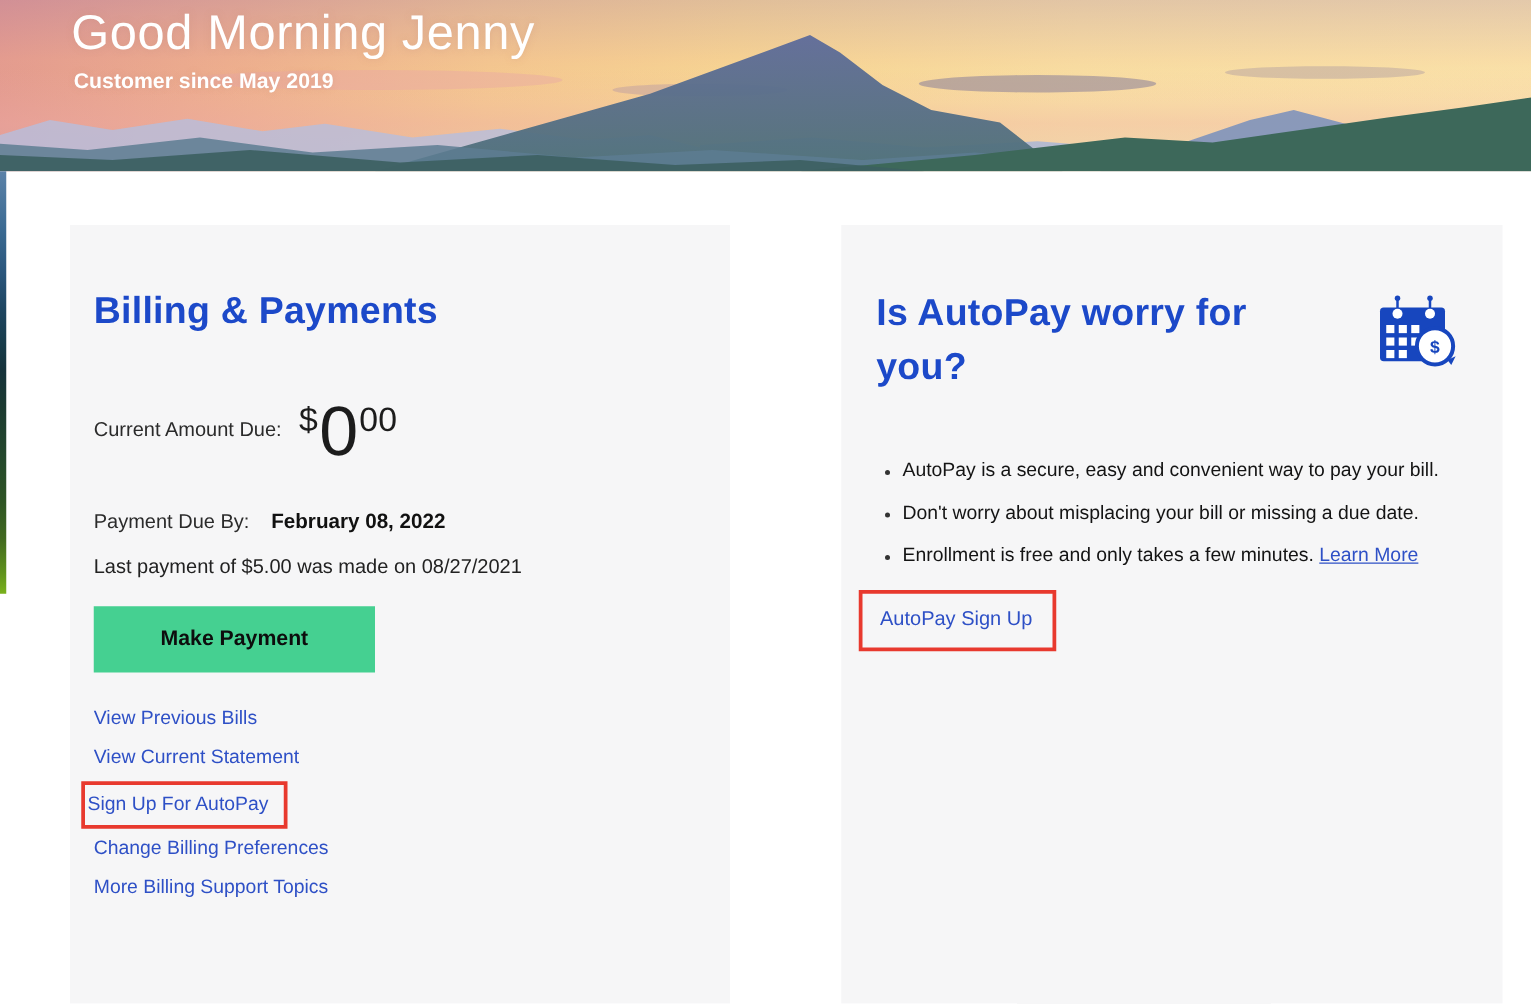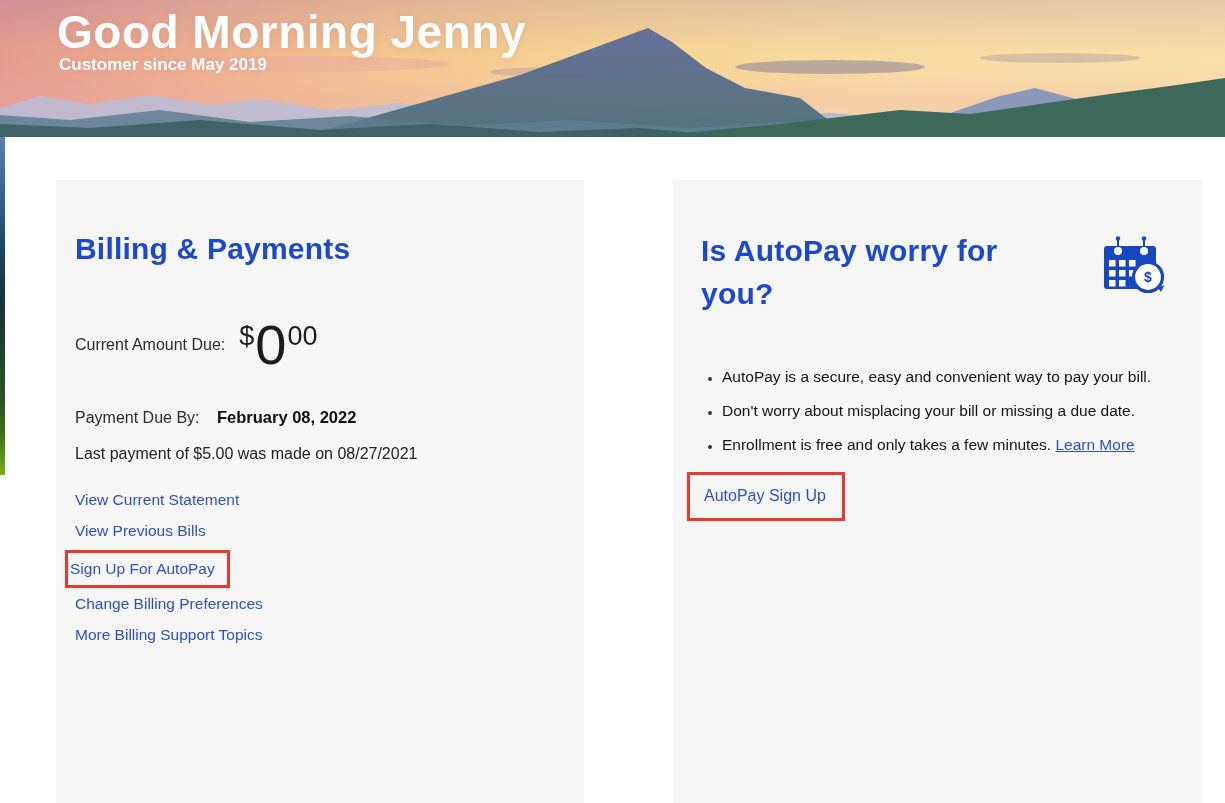--- a/index.html
+++ b/index.html
@@ -10,21 +10,21 @@
   
   .hero {
     position:absolute; left:0; top:0; width:1225px; height:137px; overflow:hidden;
     background:
       linear-gradient(180deg, rgba(169,120,170,0.30) 0%, rgba(230,160,150,0.20) 35%, rgba(250,220,150,0) 60%),
       linear-gradient(180deg, rgba(255,255,255,0) 40%, rgba(236,168,168,0.40) 72%, rgba(205,170,195,0.25) 100%),
       linear-gradient(95deg, #e39a8d 0%, #eeb08c 15%, #f6cd8e 32%, #f9dd92 48%, #fbe7a3 70%, #fdecab 100%);
   }
   .hero svg.mountains { position:absolute; left:0; bottom:0; width:1225px; height:137px; display:block; }
   .hero h1 {
-    position:absolute; left:57px; top:5px; color:#ffffff; font-size:46px; font-weight:700;
+    position:absolute; left:57px; top:5px; color:#ffffff; font-size:39px; font-weight:400;
     letter-spacing:0.5px; text-shadow:0 0 6px rgba(200,140,120,0.35);
   }
   .hero .hero-sub {
     position:absolute; left:59px; top:55px; color:#ffffff; font-size:17px; font-weight:bold;
     text-shadow:0 0 5px rgba(200,140,120,0.35);
   }
 
   
   .edge-strip {
     position:absolute; left:0; top:137px; width:5px; height:338px;
@@ -126,24 +126,25 @@
       </span>
     </div>
 
     <div class="due-row">
       <span>Payment Due By:</span>
       <strong>February 08, 2022</strong>
     </div>
 
     <p class="last-payment">Last payment of $5.00 was made on 08/27/2021</p>
 
+    <button class="btn-green">Make Payment</button>
 
     <nav class="billing-links">
+      <a href="#">View Previous Bills</a>
       <a href="#">View Current Statement</a>
-      <a href="#">View Previous Bills</a>
       <div class="hl-wrap">
         <a href="#" class="hl">Sign Up For AutoPay</a>
       </div>
       <a href="#">Change Billing Preferences</a>
       <a href="#">More Billing Support Topics</a>
     </nav>
   </section>
 
   <section class="card card-autopay">
     <h2>Is AutoPay worry for you?</h2>

